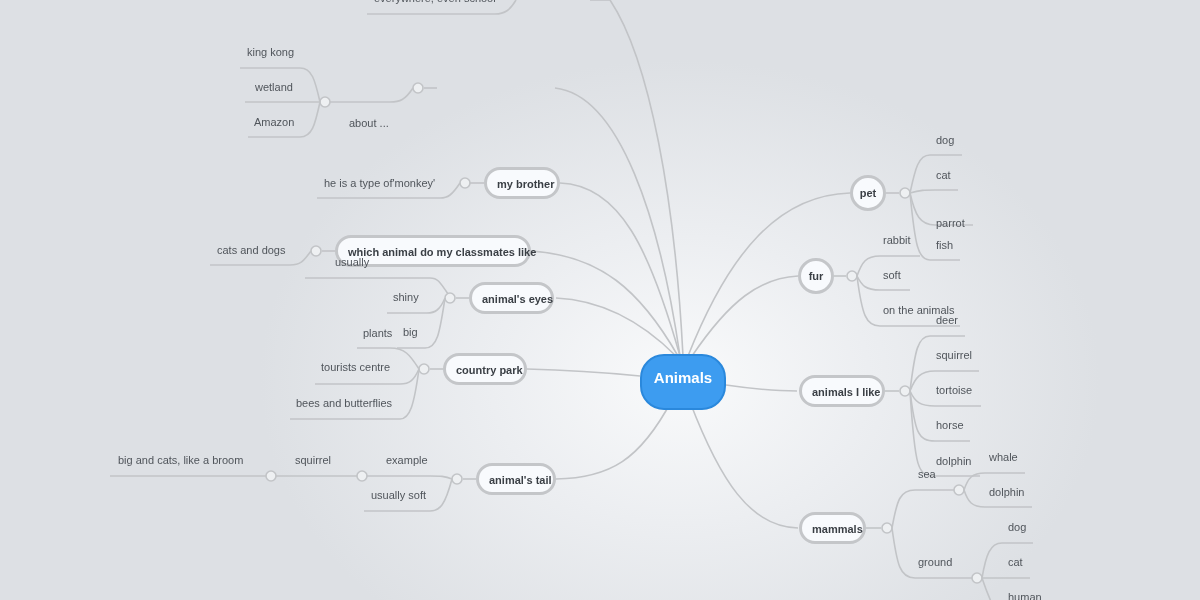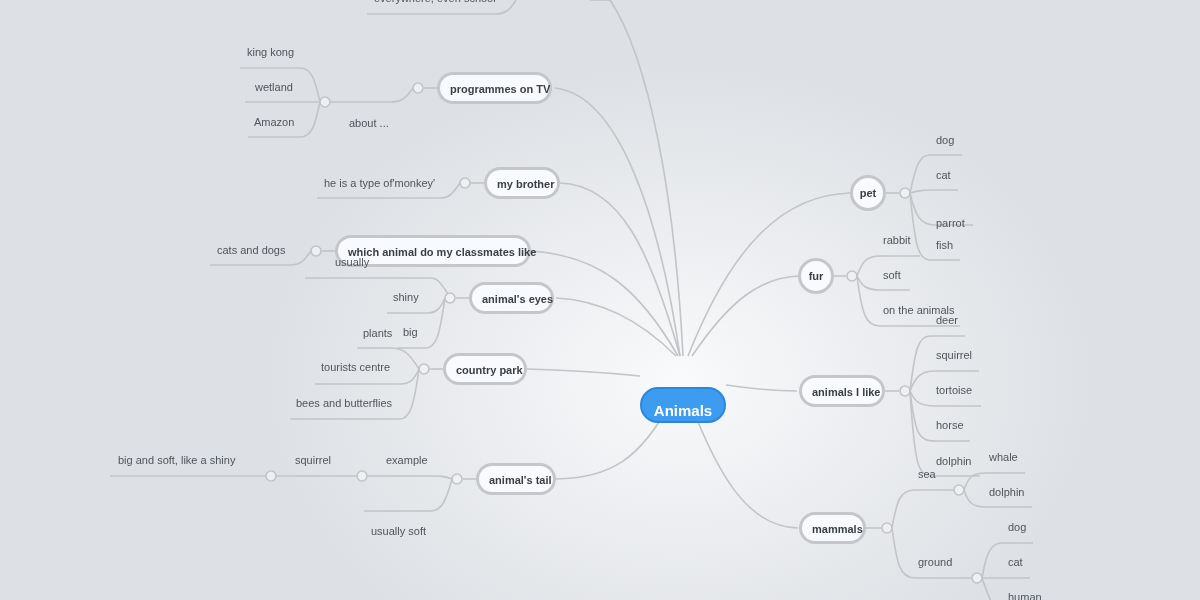--- a/index.html
+++ b/index.html
@@ -7,22 +7,22 @@
     background:radial-gradient(ellipse 420px 320px at 680px 380px,#f9fafb 0%,#eceef1 45%,#dde0e4 100%);
     font-family:"Liberation Sans","DejaVu Sans",sans-serif;}
   #canvas{position:absolute;left:0;top:0;width:1200px;height:600px;}
   svg.lines{position:absolute;left:0;top:0;width:1200px;height:600px;}
   svg.lines path,svg.lines line{fill:none;stroke:#c2c4c7;stroke-width:1.6;}
   svg.lines circle{fill:#eef0f2;stroke:#c2c4c7;stroke-width:1.6;}
   .topic{position:absolute;height:32px;line-height:28px;box-sizing:border-box;
     background:#f8fafd;border:3px solid #c4c6c9;border-radius:16px;
     font-size:11px;font-weight:bold;color:#3a3f45;text-align:center;padding:0 10px;white-space:nowrap;}
   .topic.circle{padding:0;width:36px;height:36px;line-height:30px;border-radius:18px;}
-  .root{position:absolute;left:640px;top:354px;width:86px;height:36px;line-height:44px;box-sizing:border-box;
-    background:#3d9cf0;border:2px solid #2a88dc;border-radius:24px;color:#fff;font-size:15px;font-weight:bold;text-align:center;margin-top:33px;}
+  .root{position:absolute;left:640px;top:354px;width:86px;height:56px;line-height:44px;box-sizing:border-box;
+    background:#3d9cf0;border:2px solid #2a88dc;border-radius:24px;color:#fff;font-size:15px;font-weight:bold;text-align:center;}
   .leaf{position:absolute;font-size:11px;color:#50555b;white-space:nowrap;}
 </style>
 </head>
 <body>
 
 <div id="canvas">
 <svg class="lines" viewBox="0 0 1200 600">
 
   <path d="M683,356 C675,200 650,60 610,0"></path>
   <path d="M680,356 C660,220 620,95 555,88"></path>
@@ -108,21 +108,20 @@
   <circle cx="977" cy="578" r="5"></circle>
   <path d="M982,578 C986,555 990,543 1002,543 L1033,543"></path>
   <path d="M982,578 L1030,578"></path>
   <path d="M982,578 C986,590 990,600 995,610"></path>
 </svg>
 
 <div class="root">Animals</div>
 
 <div class="leaf" style="left:374px;top:-8px;">everywhere, even school</div>
 
-<div class="topic" style="left:437px;top:72px;width:115px;">programmes on TV</div>
 <div class="leaf" style="left:349px;top:81px;margin-top:36px;">about ...</div>
 <div class="leaf" style="left:247px;top:46px;">king kong</div>
 <div class="leaf" style="left:255px;top:81px;">wetland</div>
 <div class="leaf" style="left:254px;top:116px;">Amazon</div>
 
 <div class="topic" style="left:484px;top:167px;width:76px;">my brother</div>
 <div class="leaf" style="left:324px;top:177px;">he is a type of'monkey'</div>
 
 <div class="topic" style="left:335px;top:235px;width:196px;">which animal do my classmates like</div>
 <div class="leaf" style="left:217px;top:244px;">cats and dogs</div>
@@ -133,22 +132,22 @@
 <div class="leaf" style="left:403px;top:326px;">big</div>
 
 <div class="topic" style="left:443px;top:353px;width:84px;">country park</div>
 <div class="leaf" style="left:363px;top:327px;">plants</div>
 <div class="leaf" style="left:321px;top:361px;">tourists centre</div>
 <div class="leaf" style="left:296px;top:397px;">bees and butterflies</div>
 
 <div class="topic" style="left:476px;top:463px;width:80px;text-align:right;">animal's tail</div>
 <div class="leaf" style="left:386px;top:454px;">example</div>
 <div class="leaf" style="left:295px;top:454px;">squirrel</div>
-<div class="leaf" style="left:118px;top:454px;">big and soft, like a shiny</div>
-<div class="leaf" style="left:371px;top:489px;margin-top:36px;">usually soft</div>
+<div class="leaf" style="left:118px;top:454px;">big and cats, like a broom</div>
+<div class="leaf" style="left:371px;top:489px;">usually soft</div>
 
 <div class="topic circle" style="left:850px;top:175px;">pet</div>
 <div class="leaf" style="left:936px;top:134px;">dog</div>
 <div class="leaf" style="left:936px;top:169px;">cat</div>
 <div class="leaf" style="left:936px;top:217px;">parrot</div>
 <div class="leaf" style="left:936px;top:239px;">fish</div>
 
 <div class="topic circle" style="left:798px;top:258px;">fur</div>
 <div class="leaf" style="left:883px;top:234px;">rabbit</div>
 <div class="leaf" style="left:883px;top:269px;">soft</div>

